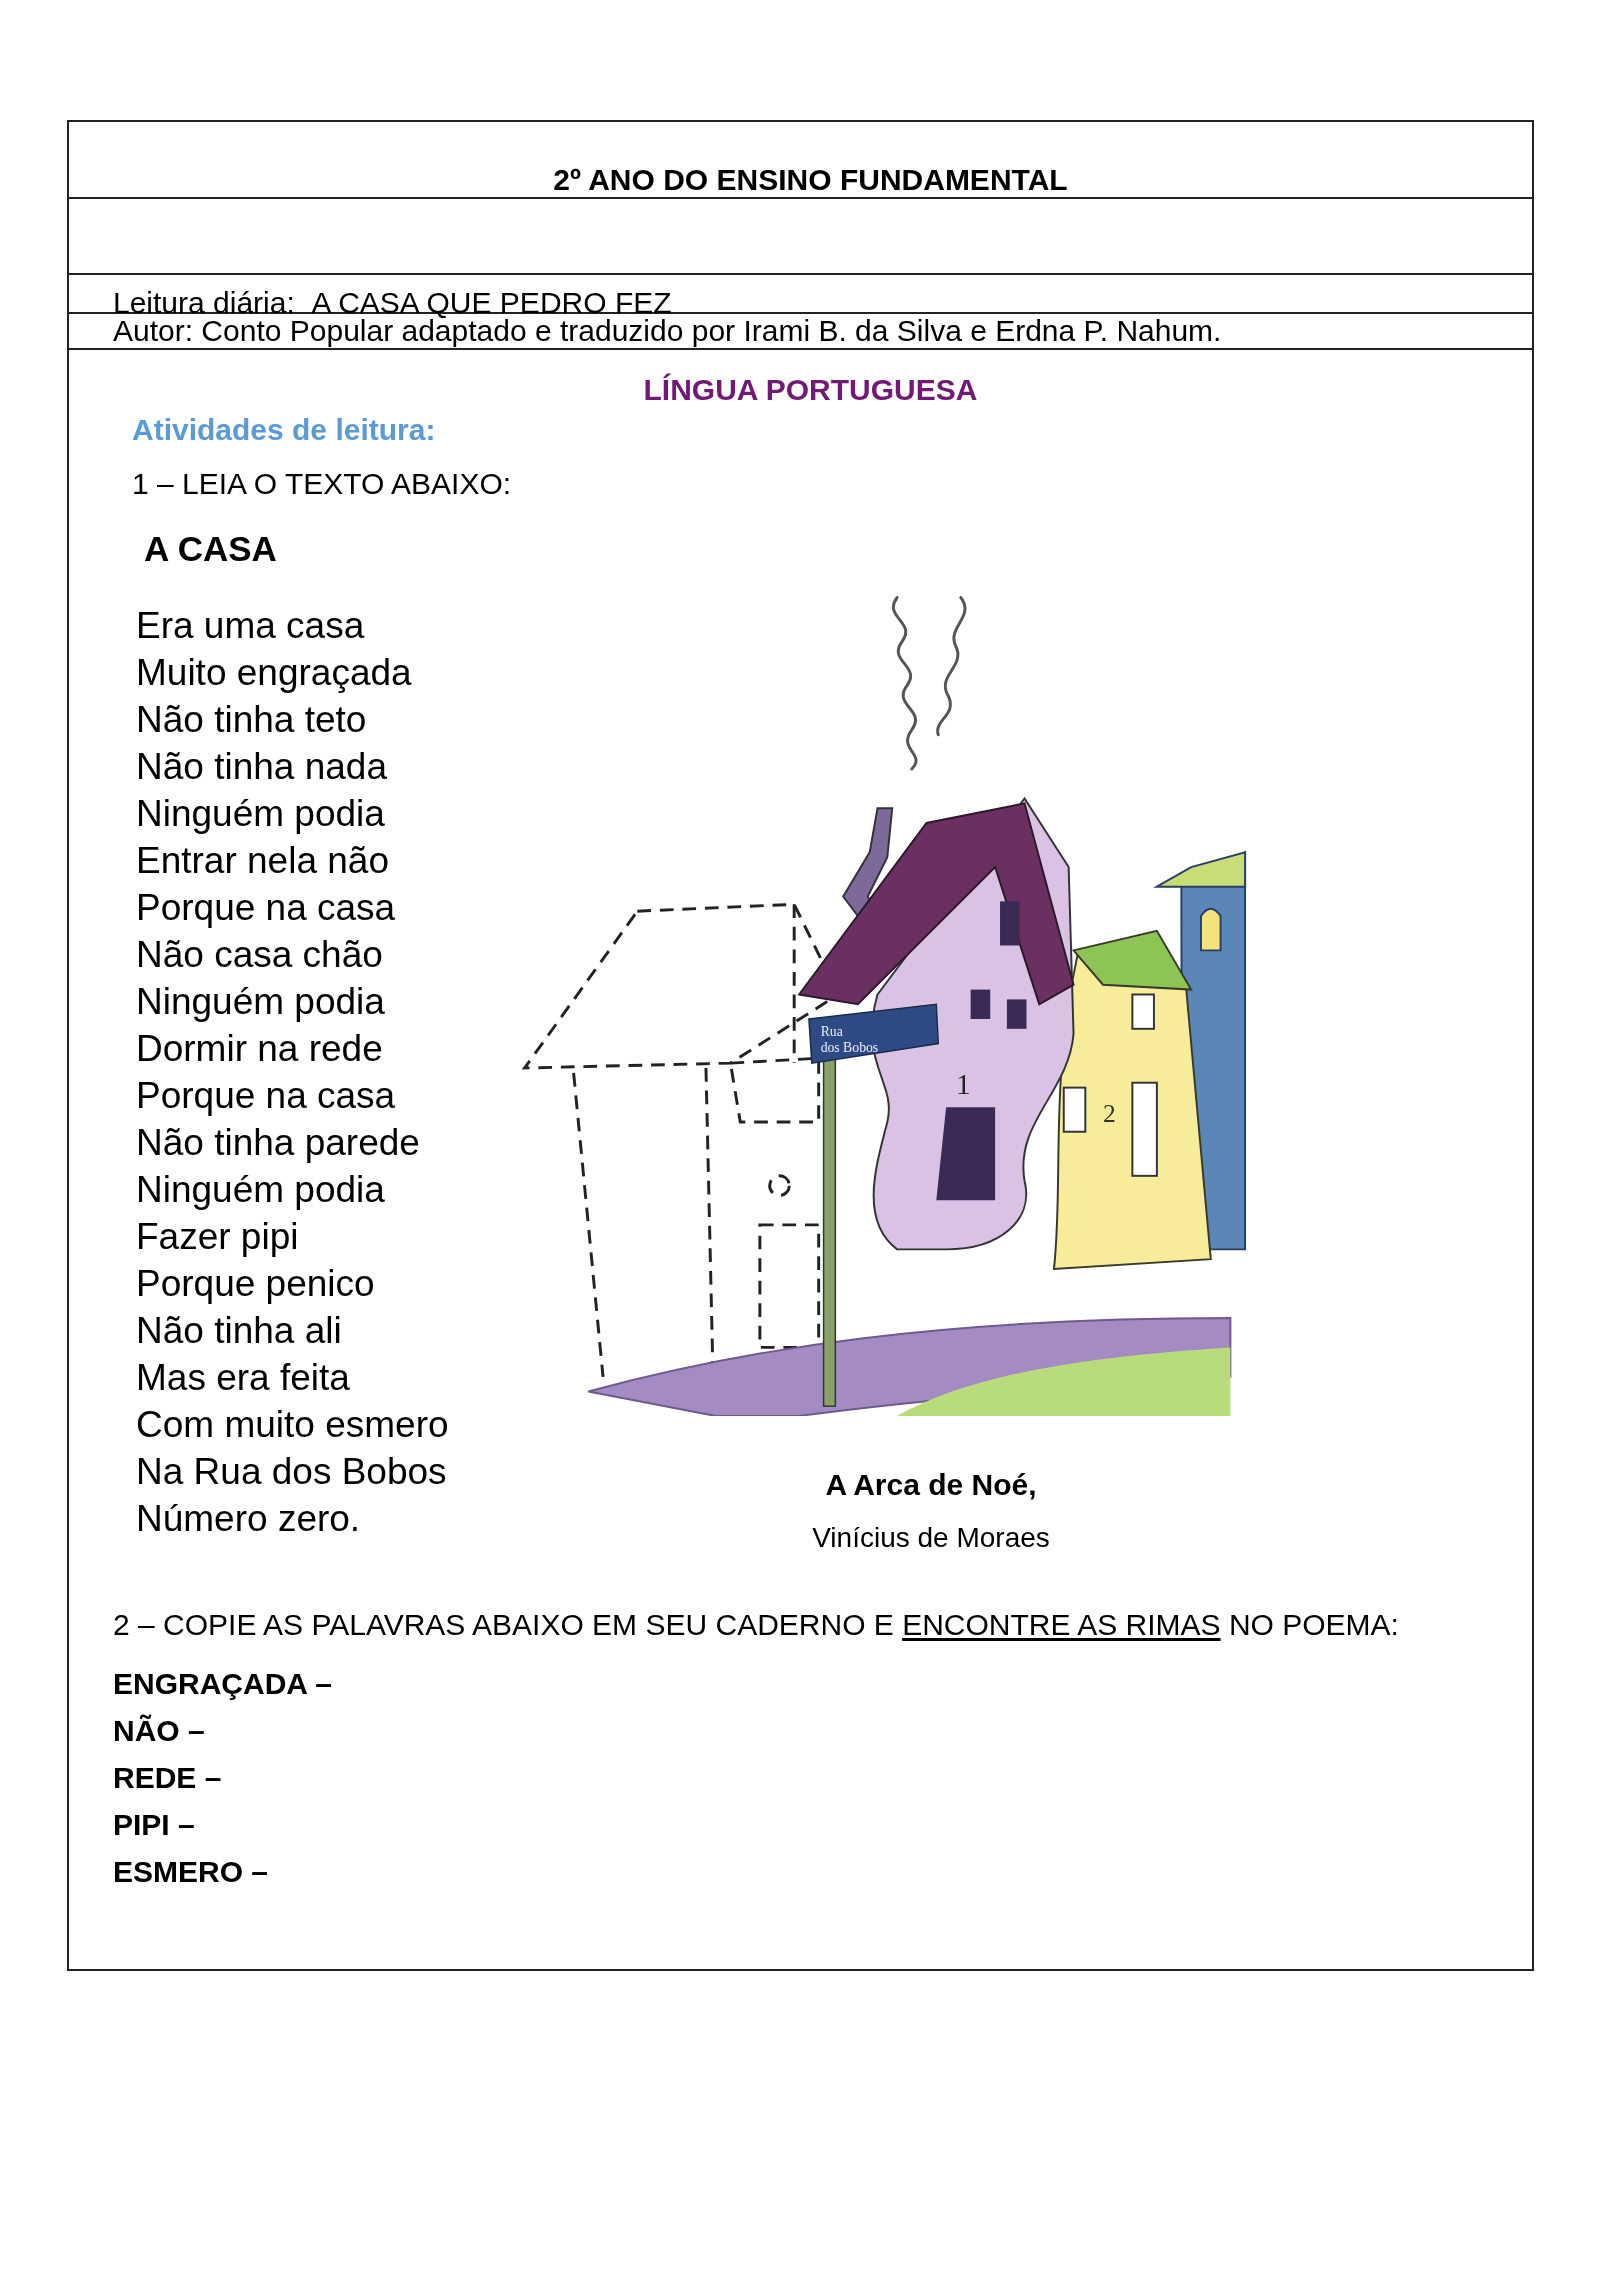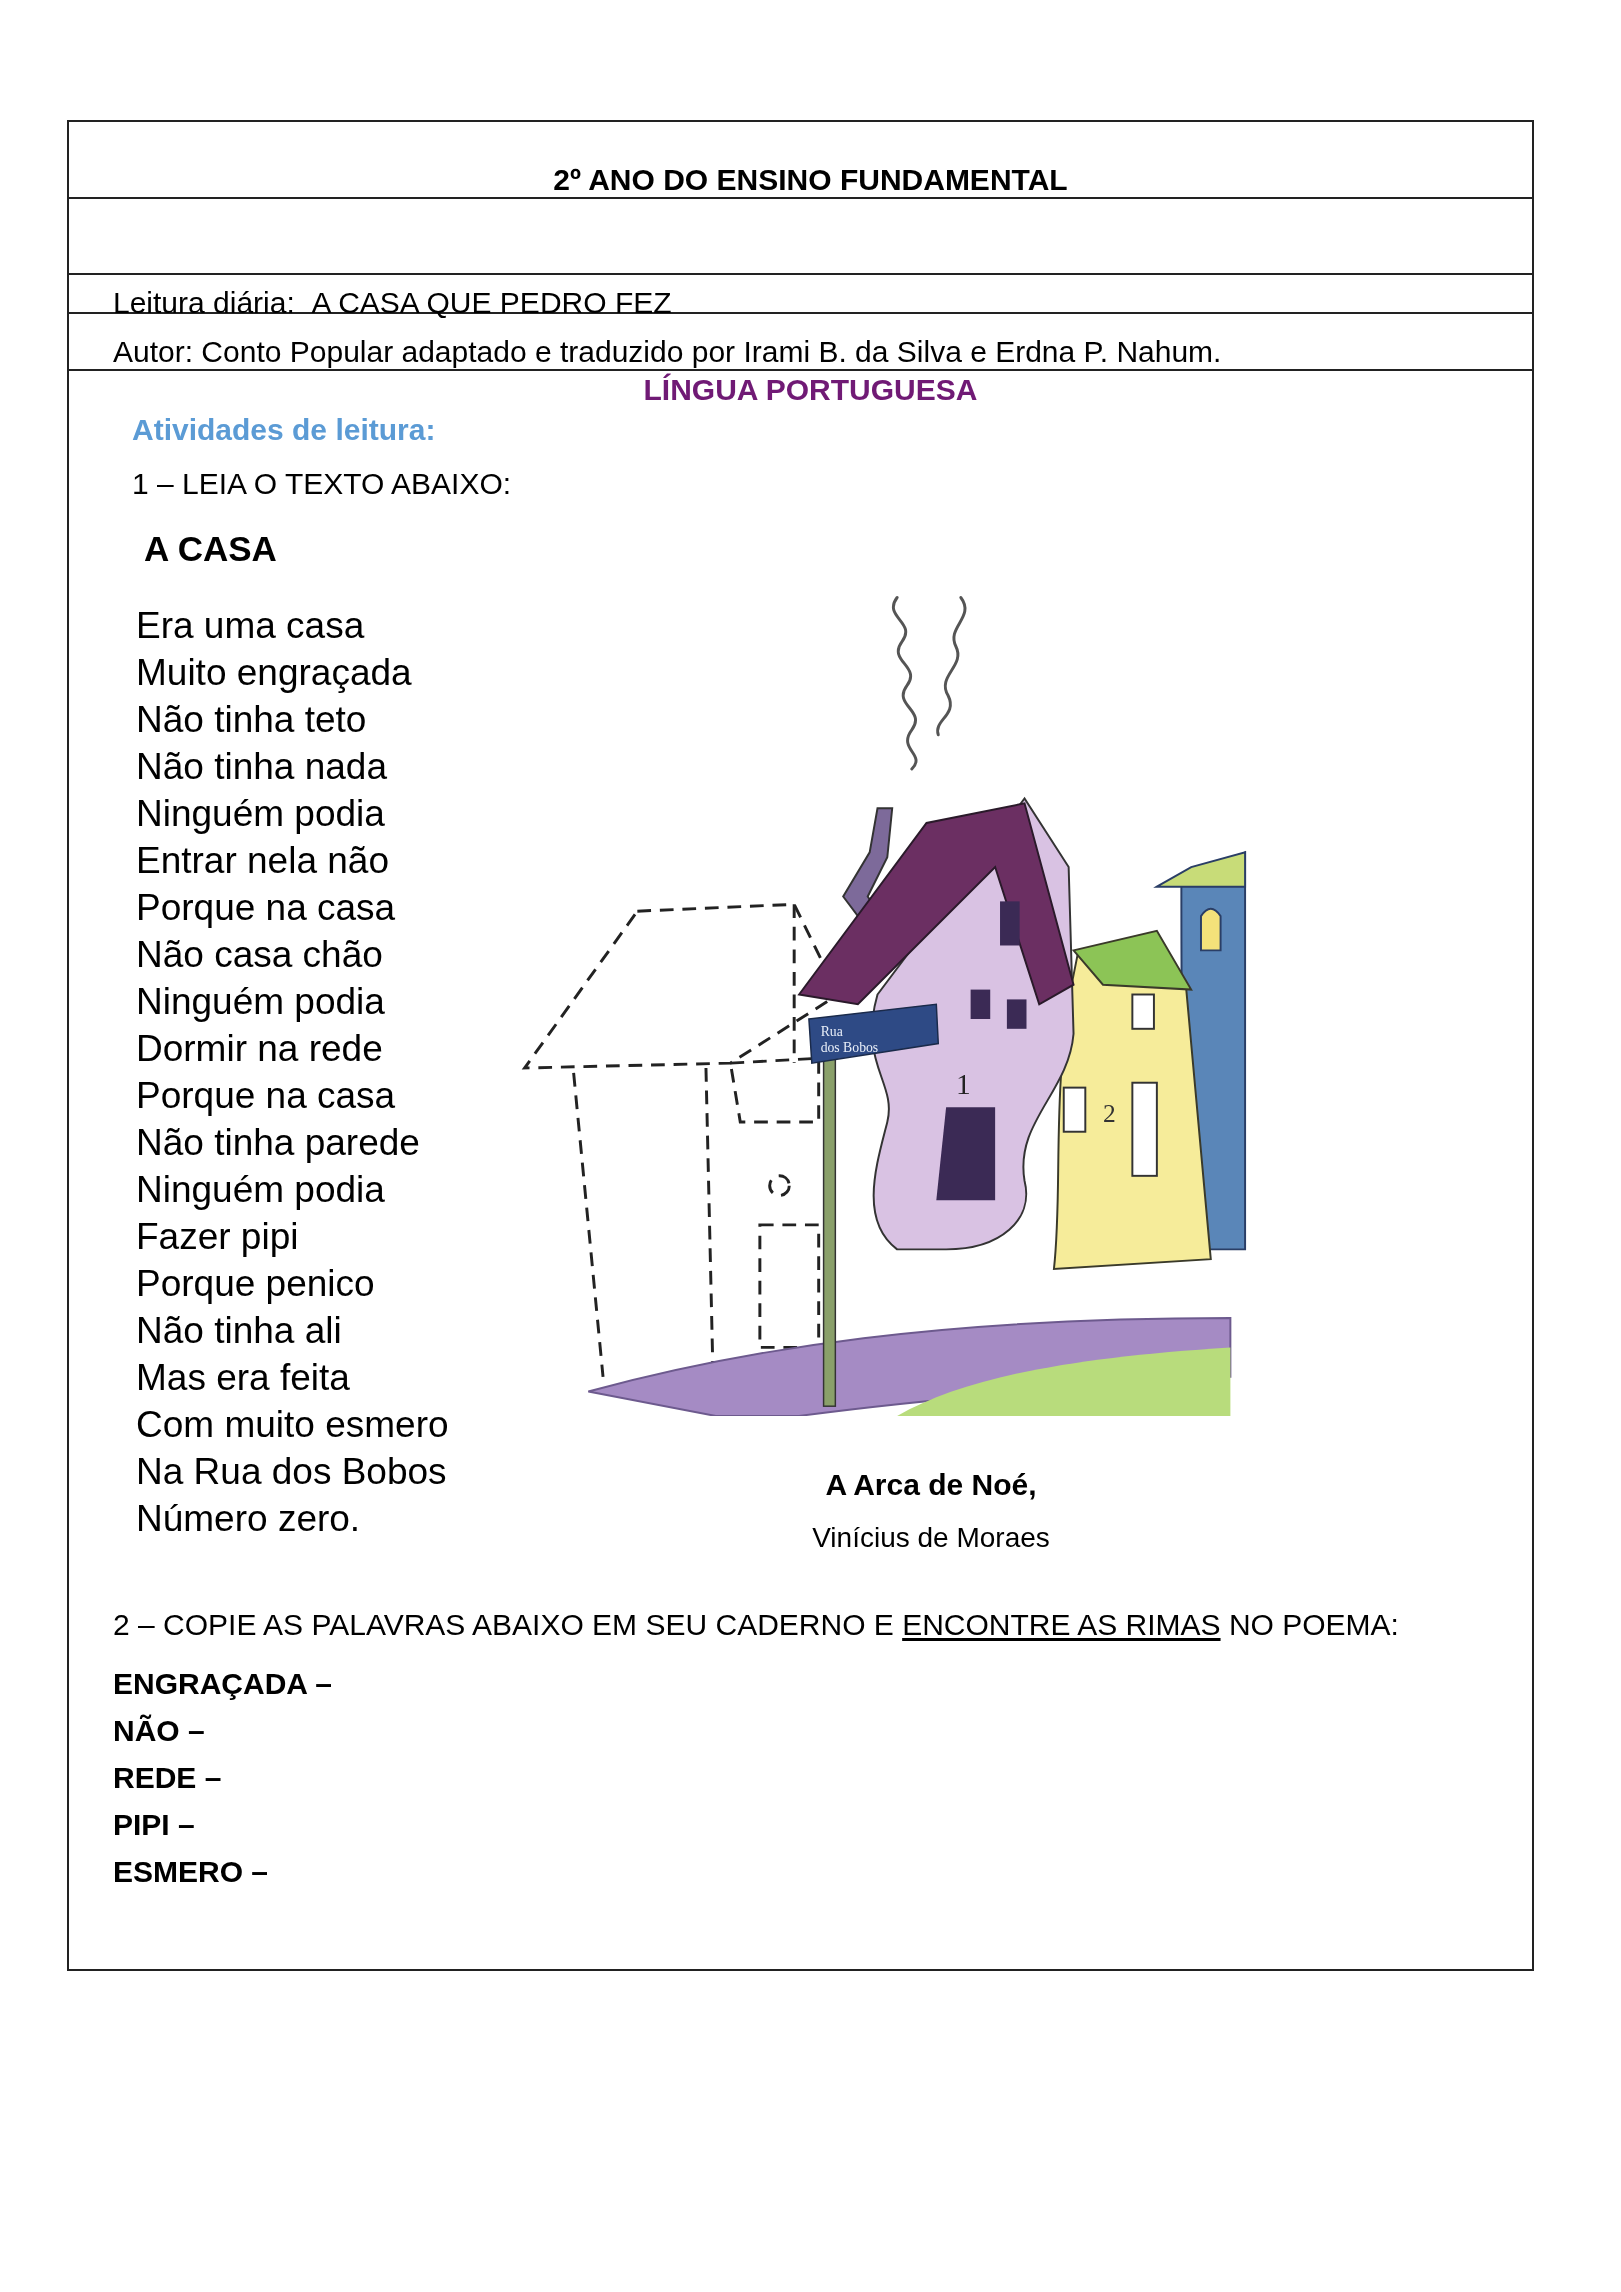--- a/index.html
+++ b/index.html
@@ -2,21 +2,21 @@
 <html><head>
 <meta charset="utf-8">
 <style>
   html, body { margin: 0; padding: 0; background: #ffffff; }
   body { width: 1621px; height: 2293px; position: relative; font-family: "Liberation Sans", sans-serif; color: #000; overflow: hidden; }
   .box { position: absolute; left: 67px; top: 120px; width: 1467px; height: 1851px; border: 2px solid #222; box-sizing: border-box; }
   .row { position: absolute; left: 0; right: 0; border-bottom: 2px solid #222; box-sizing: border-box; }
   .r1 { top: 0; height: 77px; }
   .r2 { top: 77px; height: 76px; }
   .r3 { top: 160px; height: 32px; }
-  .r4 { top: 209px; height: 40px; }
+  .r4 { top: 188px; height: 40px; }
   .grade-title { position: absolute; left: 0; right: 0; top: 40px; text-align: center; font-weight: bold; font-size: 30px; line-height: 35px; margin-left: 20px; }
   .meta-text { position: absolute; left: 44px; top: 2.9px; font-size: 30px; line-height: 35px; white-space: nowrap; }
   .abs { position: absolute; white-space: nowrap; }
   .subject { left: 0; width: 1621px; top: 372px; text-align: center; color: #701a75; font-weight: bold; font-size: 30px; line-height: 35px; padding-left: 0; }
   .activities { left: 132px; top: 412px; color: #5b9bd5; font-weight: bold; font-size: 30px; line-height: 35px; }
   .q1 { left: 132px; top: 466px; font-size: 30px; line-height: 35px; }
   .poem-title { left: 144px; top: 524px; font-weight: bold; font-size: 35px; line-height: 49px; }
   .poem { position: absolute; left: 128px; top: 602px; font-size: 37px; line-height: 47px; margin-left: 8px; }
   .poem div { white-space: nowrap; }
   .illus { position: absolute; left: 505px; top: 573px; width: 745px; height: 843px; }

